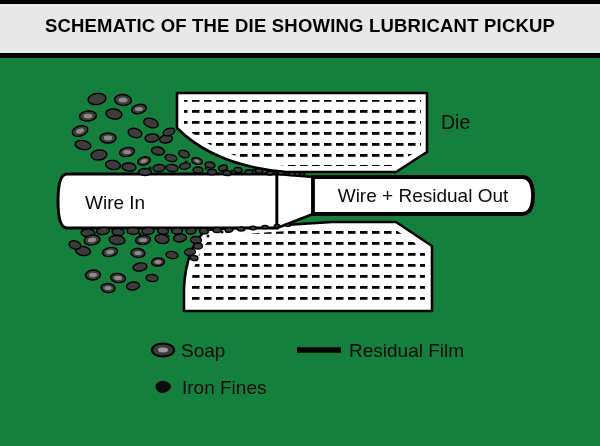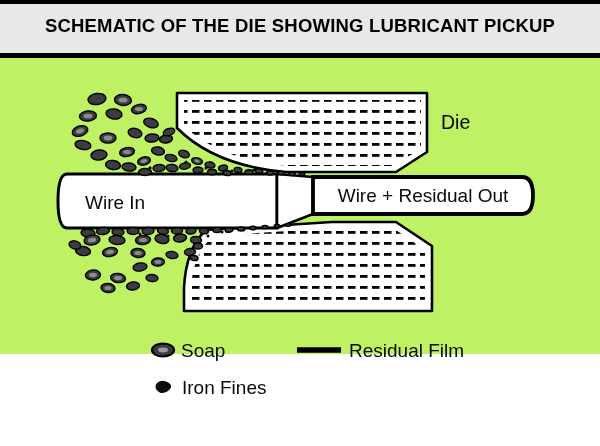--- a/index.html
+++ b/index.html
@@ -1,17 +1,17 @@
 <!DOCTYPE html>
 <html><head>
 <meta charset="utf-8">
 <style>
   html,body{margin:0;padding:0;}
   body{width:600px;height:446px;background:#ffffff;font-family:"Liberation Sans",sans-serif;overflow:hidden;}
-  .page{position:relative;width:600px;height:354px;background:#bef264;}
+  .page{position:relative;width:600px;height:446px;background:#15803d;}
   .topbar{position:absolute;top:0;left:0;width:600px;height:4px;background:#000;}
   .header{position:absolute;top:4px;left:0;width:600px;height:49px;background:#e8e8e8;display:flex;align-items:center;justify-content:center;}
   .header h1{margin:0;padding-bottom:6px;font-size:18.5px;font-weight:bold;letter-spacing:0.2px;color:#000;white-space:nowrap;}
   .rule{position:absolute;top:53px;left:0;width:600px;height:5px;background:#000;}
   .diagram{position:absolute;top:58px;left:0;}
   svg text{font-family:"Liberation Sans",sans-serif;fill:#0a0a0a;}
   .lbl{font-size:19px;}
   .outline{fill:#ffffff;stroke:#000;stroke-width:2.6;stroke-linejoin:round;}
   .pat{fill:url(#dieDash);stroke:none;}
   .pd{fill:#3c3c3c;stroke:#000;stroke-width:1.4;}

